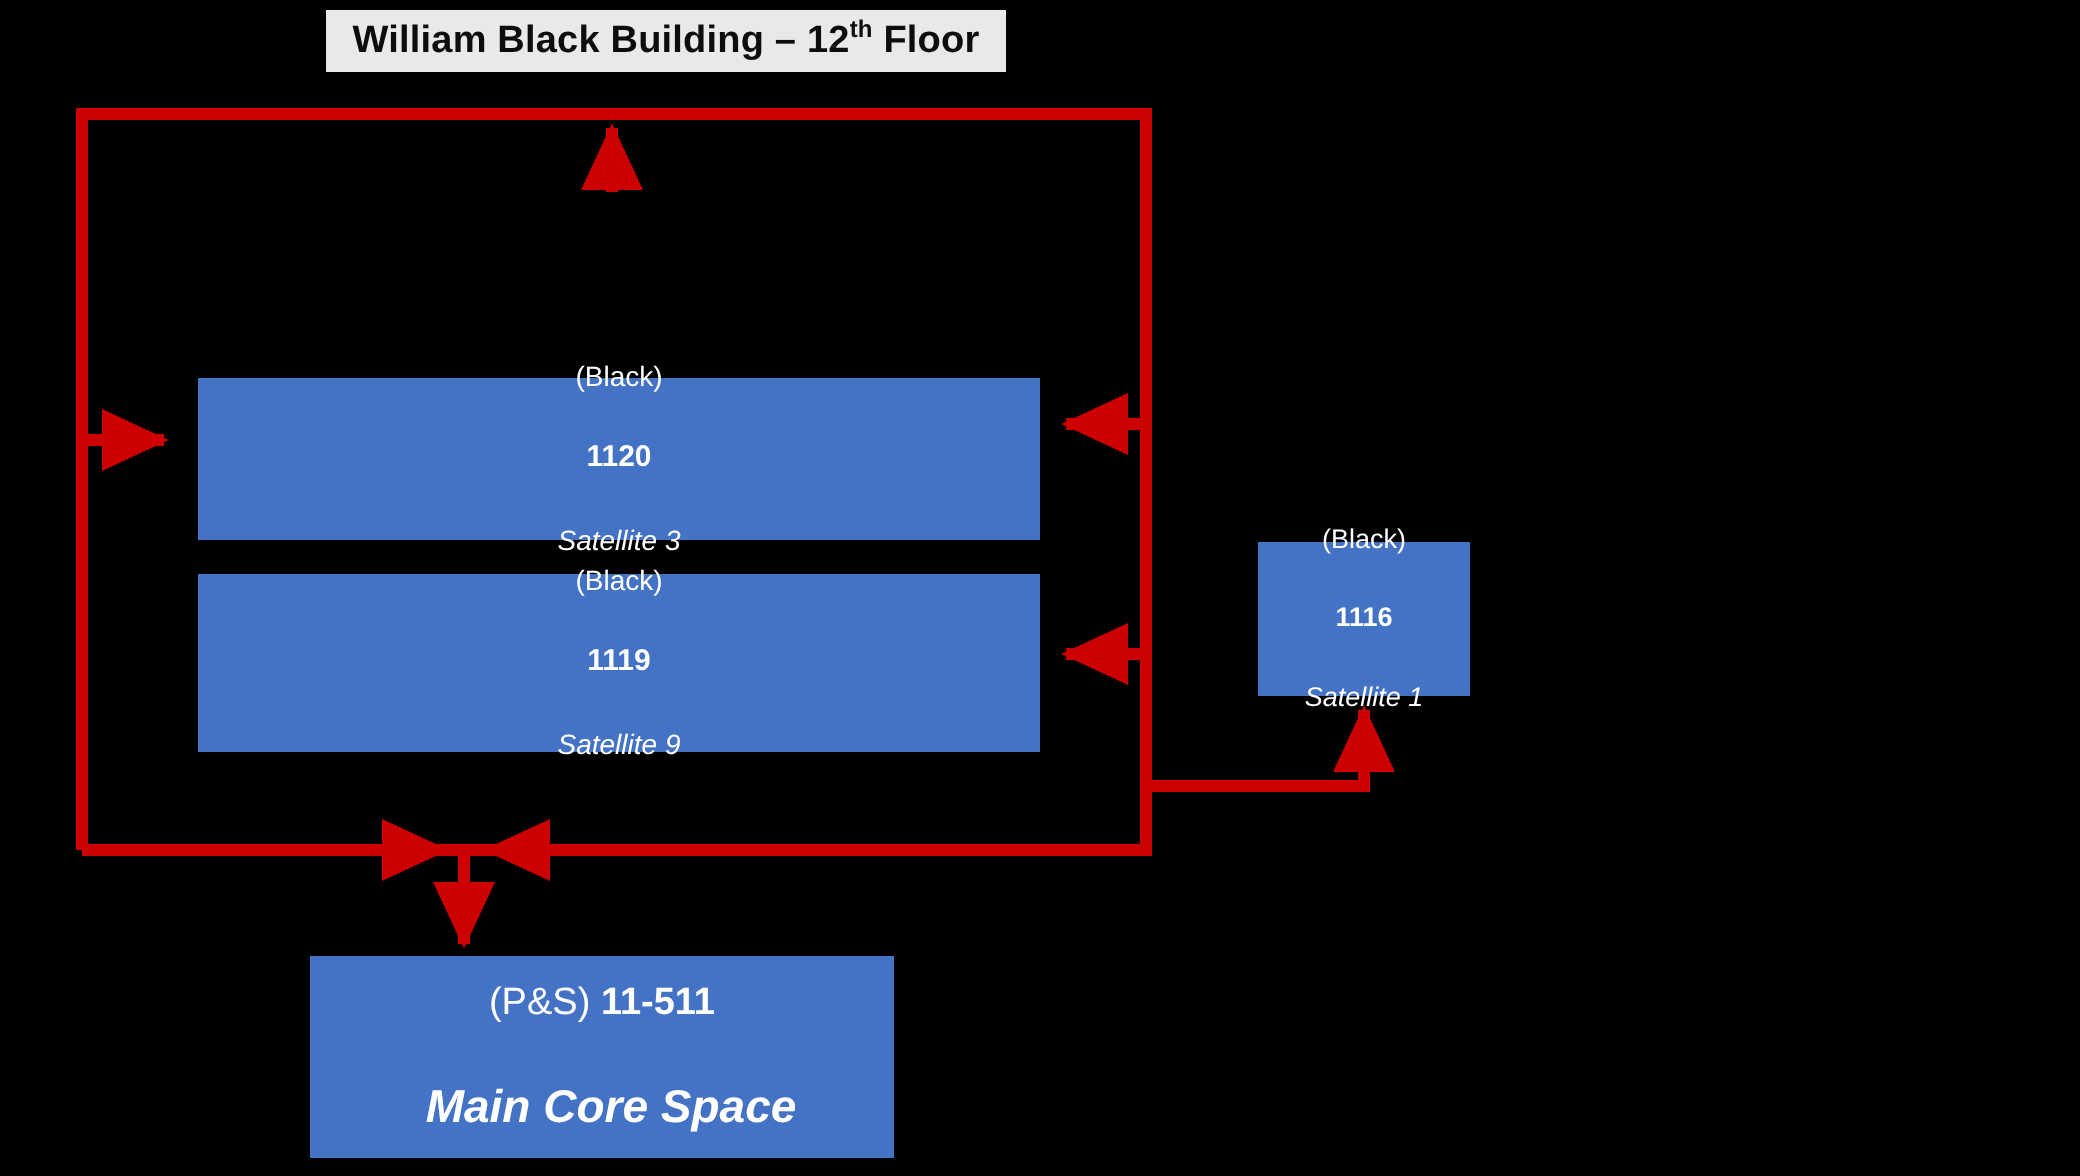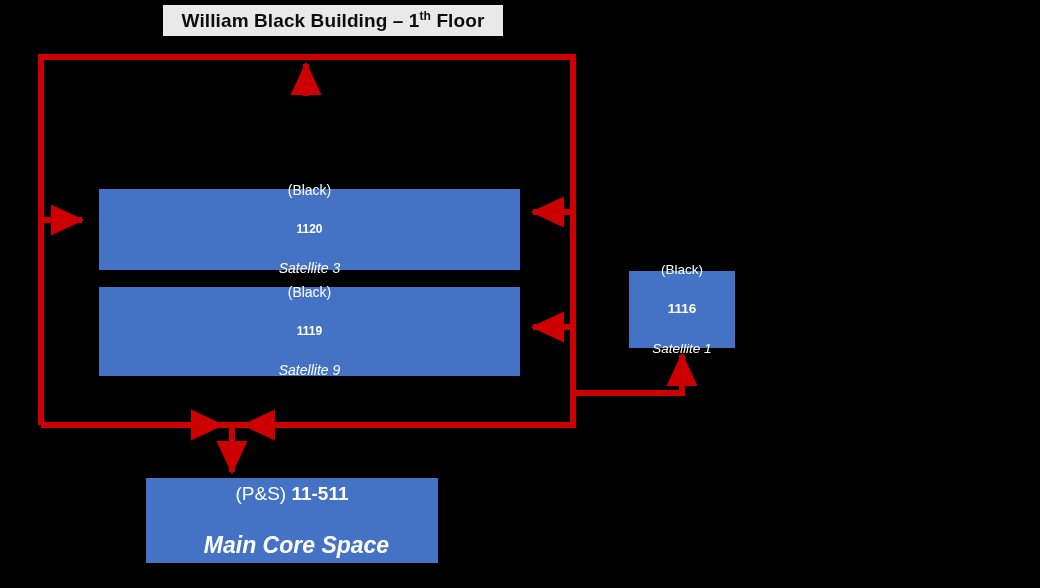--- a/index.html
+++ b/index.html
@@ -53,32 +53,32 @@
     display: flex;
     flex-direction: column;
     align-items: center;
     justify-content: center;
     color: #FFFFFF;
     text-align: center;
     line-height: 1.22;
     gap: 23px;
   }
   .room-line-plain  { font-size: 14px; font-weight: normal; }
-  .room-line-bold   { font-size: 12px; font-weight: bold; }
+  .room-line-bold   { font-size: 15px; font-weight: bold; }
   .room-line-italic { font-size: 14px; font-weight: normal; font-style: italic; }
 
   #box-1120 { left: 99px;  top: 189px; width: 421px; height: 81px; }
   #box-1119 { left: 99px;  top: 287px; width: 421px; height: 89px; }
   #box-1116 { left: 629px; top: 271px; width: 106px; height: 77px; }
   #box-1116 .room-line-plain,
   #box-1116 .room-line-bold,
   #box-1116 .room-line-italic { font-size: 13.5px; }
 
   #box-core {
-    left: 146px; top: 478px; width: 292px; height: 85px;
+    left: 155px; top: 478px; width: 292px; height: 101px;
   }
   #box-core .core-line-1 { font-size: 19px; }
   #box-core .core-line-1 .plain { font-weight: normal; }
   #box-core .core-line-1 .bold  { font-weight: bold; }
   #box-core .core-line-2 {
     font-size: 23px; font-weight: bold; font-style: italic; margin-top: 2px; margin-left: 9px;
   }
 
   
   #connectors {
@@ -88,21 +88,21 @@
     height: 588px;
     pointer-events: none;
   }
 </style>
 </head>
 <body>
 
 <div id="stage">
 
   <div id="title-box">
-    <span class="title-text"><span>William Black Building – 1</span><span class="title-sup">th</span><span> Floor</span></span>
+    <span class="title-text"><span>William Black Building – 12</span><span class="title-sup">th</span><span> Floor</span></span>
   </div>
 
   <svg id="connectors" viewBox="0 0 1040 588" width="1040" height="588" xmlns="http://www.w3.org/2000/svg">
     <defs>
       <marker id="arrow-r" markerWidth="6" markerHeight="6" refX="5.2" refY="3" orient="auto" markerUnits="strokeWidth">
         <path d="M0,0.4 L5.6,3 L0,5.6 z" fill="#CC0000"></path>
       </marker>
       <marker id="arrow-l" markerWidth="6" markerHeight="6" refX="5.2" refY="3" orient="auto" markerUnits="strokeWidth">
         <path d="M0,0.4 L5.6,3 L0,5.6 z" fill="#CC0000"></path>
       </marker>

